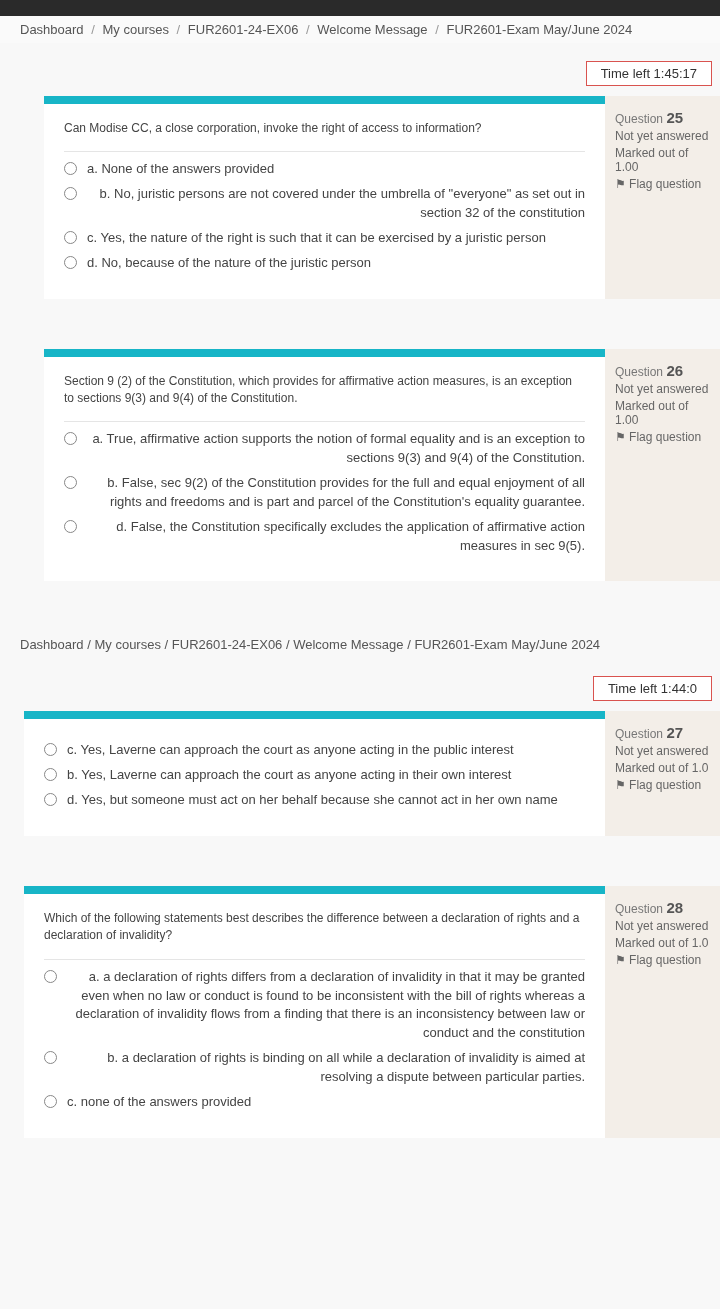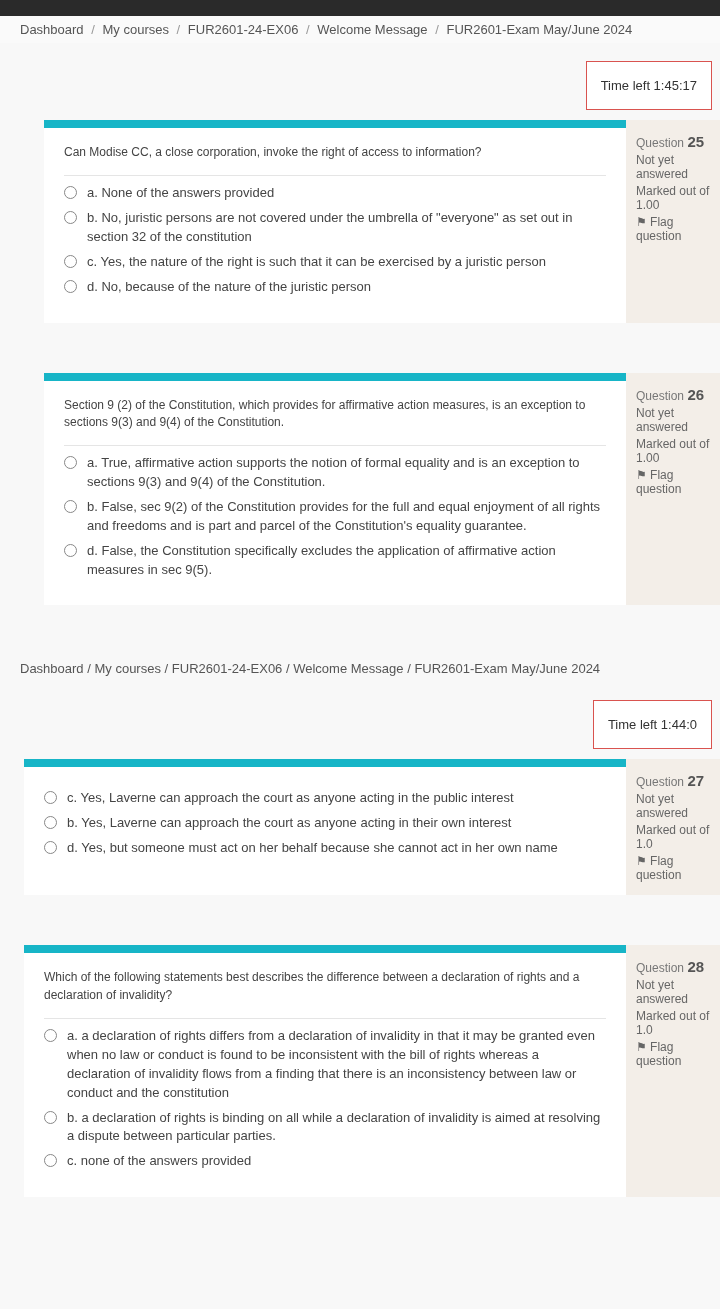--- a/index.html
+++ b/index.html
@@ -1,32 +1,32 @@
 <!DOCTYPE html>
 <html><head>
   <meta charset="utf-8">
   <style>
     * { box-sizing: border-box; margin: 0; padding: 0; }
     body { font-family: Arial, sans-serif; background: #f8f8f8; font-size: 13px; color: #333; }
     .top-bar { background: #2a2a2a; height: 16px; }
     .breadcrumb { padding: 6px 20px; color: #555; font-size: 13px; background: #fafafa; }
     .breadcrumb span.sep { margin: 0 4px; color: #999; }
     .breadcrumb a { color: #555; text-decoration: none; }
-    .time-box { border: 1px solid #d9534f; color: #333; padding: 16px 14px; font-size: 13px; float: right; margin: 18px 8px 10px 0; background: #fff; }
+    .time-box { border: 1px solid #d9534f; color: #333; padding: 4px 14px; font-size: 13px; float: right; margin: 18px 8px 10px 0; background: #fff; }
     .clear { clear: both; }
     .page-pad { padding: 0 0 0 24px; margin-left: 20px; }
     .question-block { display: flex; margin: 0 0 50px 0; }
     .question-body { flex: 1; background: #fff; position: relative; }
     .accent-bar { height: 8px; background: #17b5c7; }
     .question-content { padding: 16px 20px 20px 20px; }
     .qtext { color: #444; font-size: 12px; line-height: 1.45; border-bottom: 1px solid #e5e5e5; padding-bottom: 14px; margin-bottom: 8px; }
     .option { display: flex; align-items: flex-start; margin: 6px 0; }
     .radio { width: 13px; height: 13px; border: 1px solid #888; border-radius: 50%; flex-shrink: 0; margin-top: 2px; margin-right: 10px; background: #fff; }
-    .option-text { color: #444; font-size: 13px; line-height: 1.45; }
-    .sidebar { width: 94px; background: #f3eee8; padding: 10px 10px; font-size: 12px; color: #666; }
+    .option-text { color: #444; font-size: 13px; line-height: 1.45; text-align: right; }
+    .sidebar { width: 115px; background: #f3eee8; padding: 10px 10px; font-size: 12px; color: #666; }
     .sidebar .qnum { color: #777; }
     .sidebar .qnum b { font-size: 15px; color: #555; font-weight: bold; }
     .sidebar .line { margin: 3px 0; }
     .sidebar .flag { cursor: pointer; }
     .second-section { margin-top: 30px; }
     .breadcrumb2 { padding: 6px 20px; color: #555; font-size: 13px; }
   </style>
 </head>
 <body>
 

